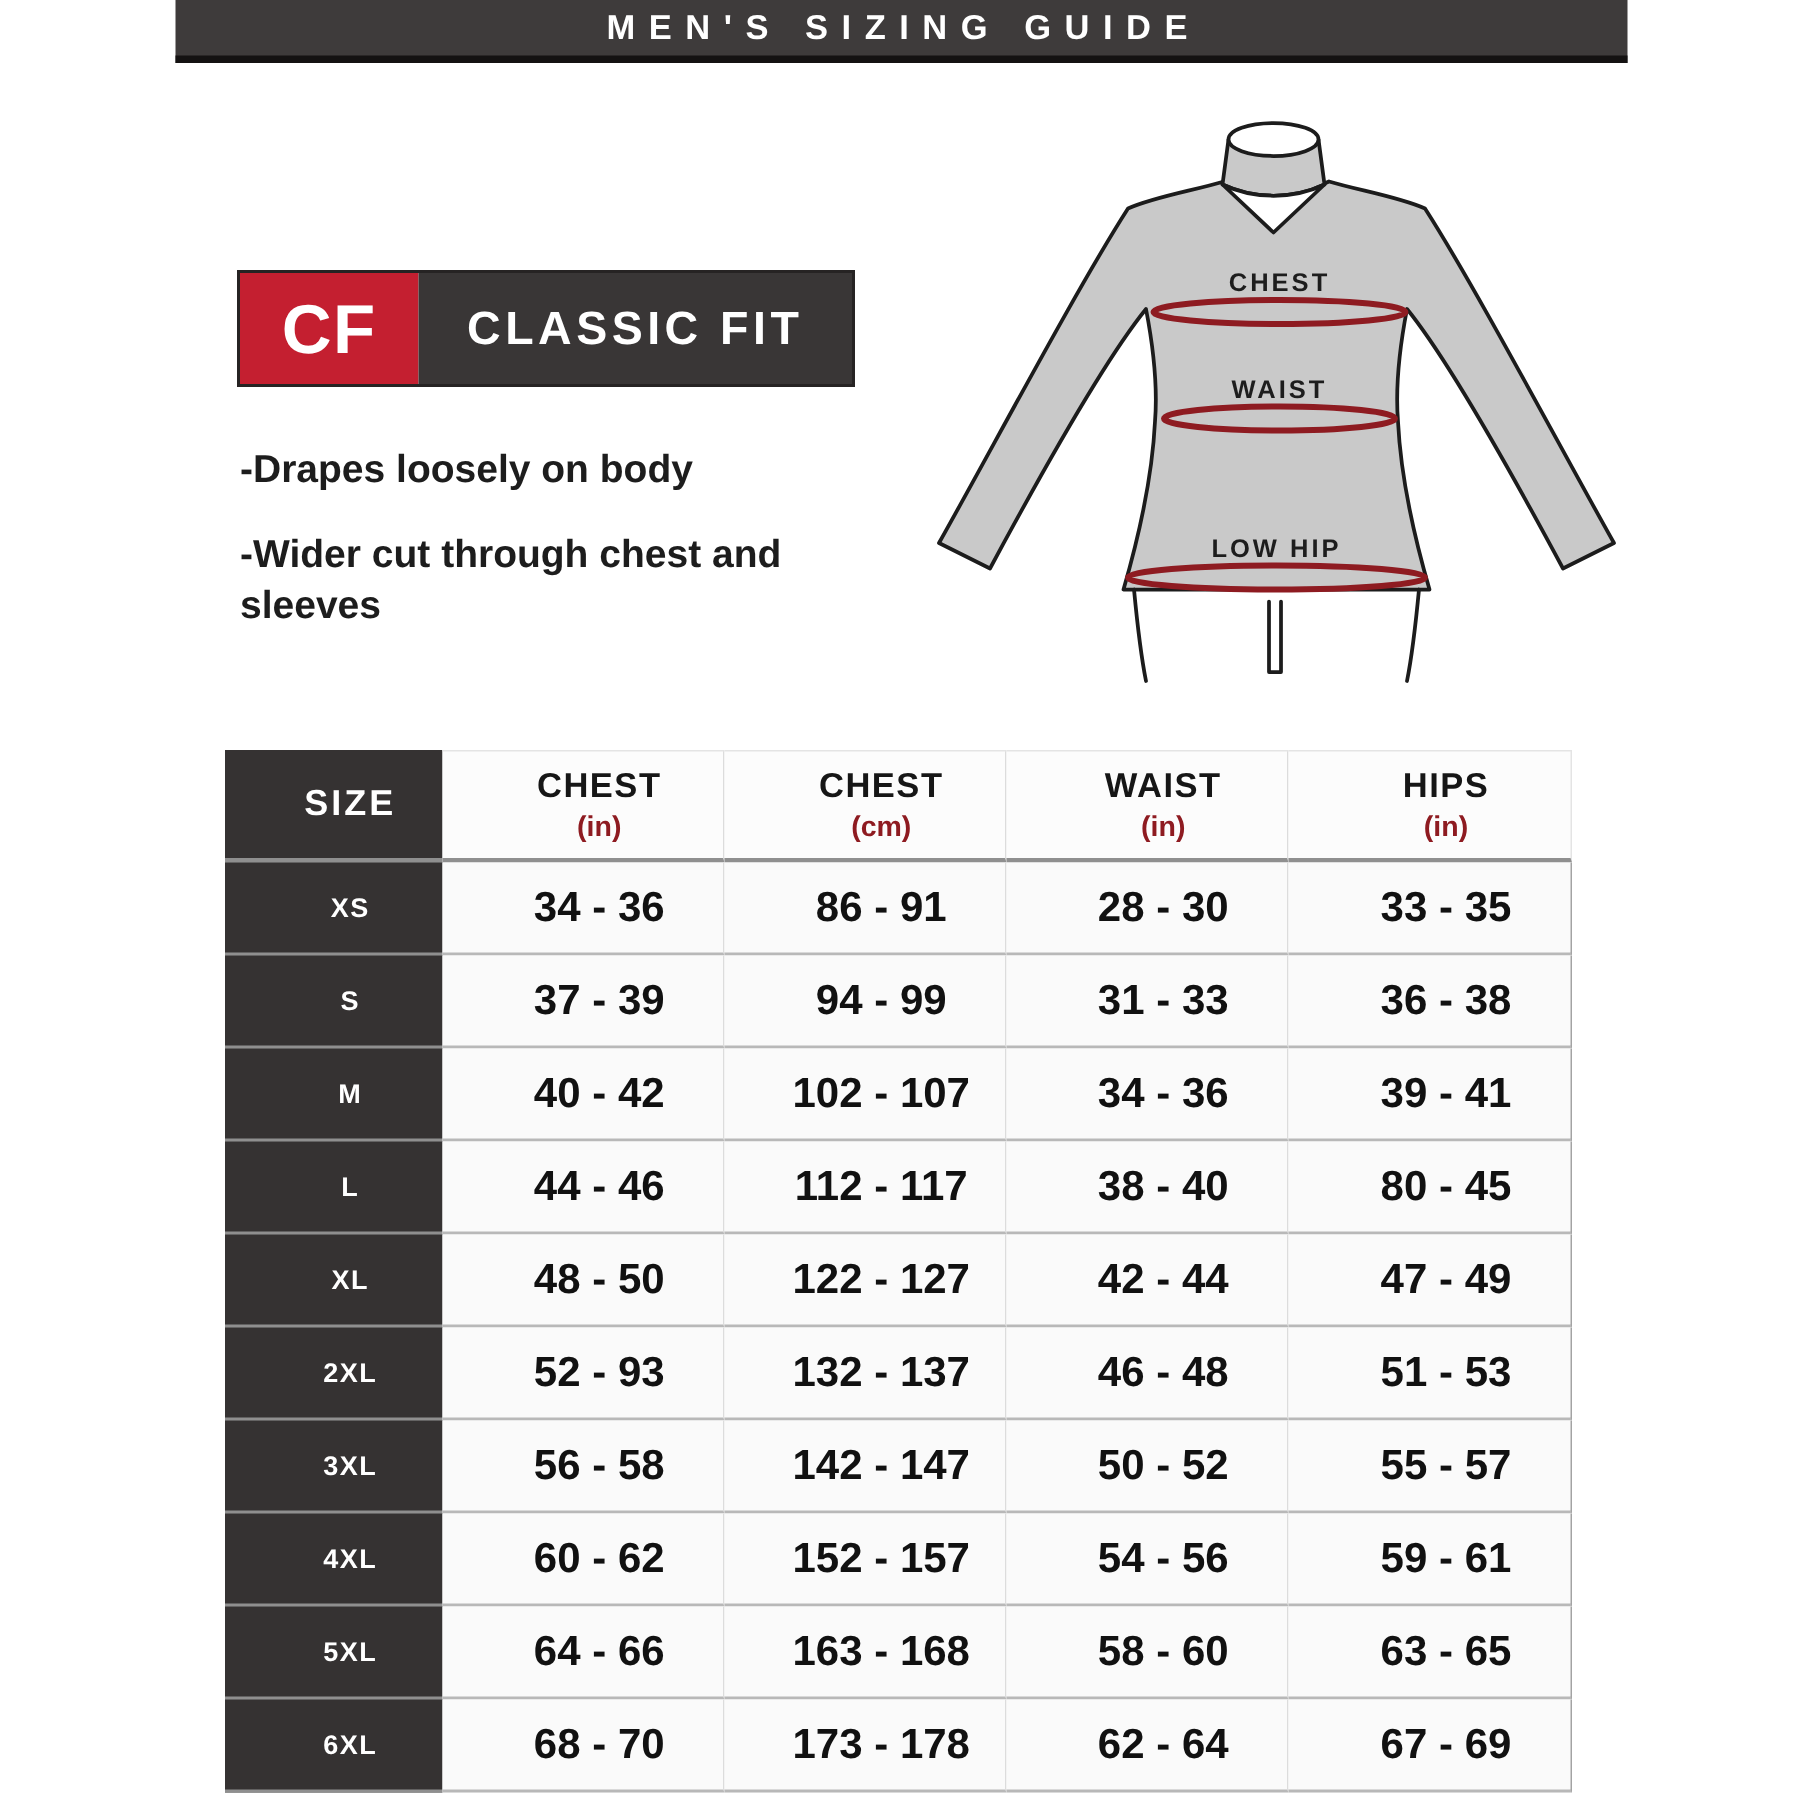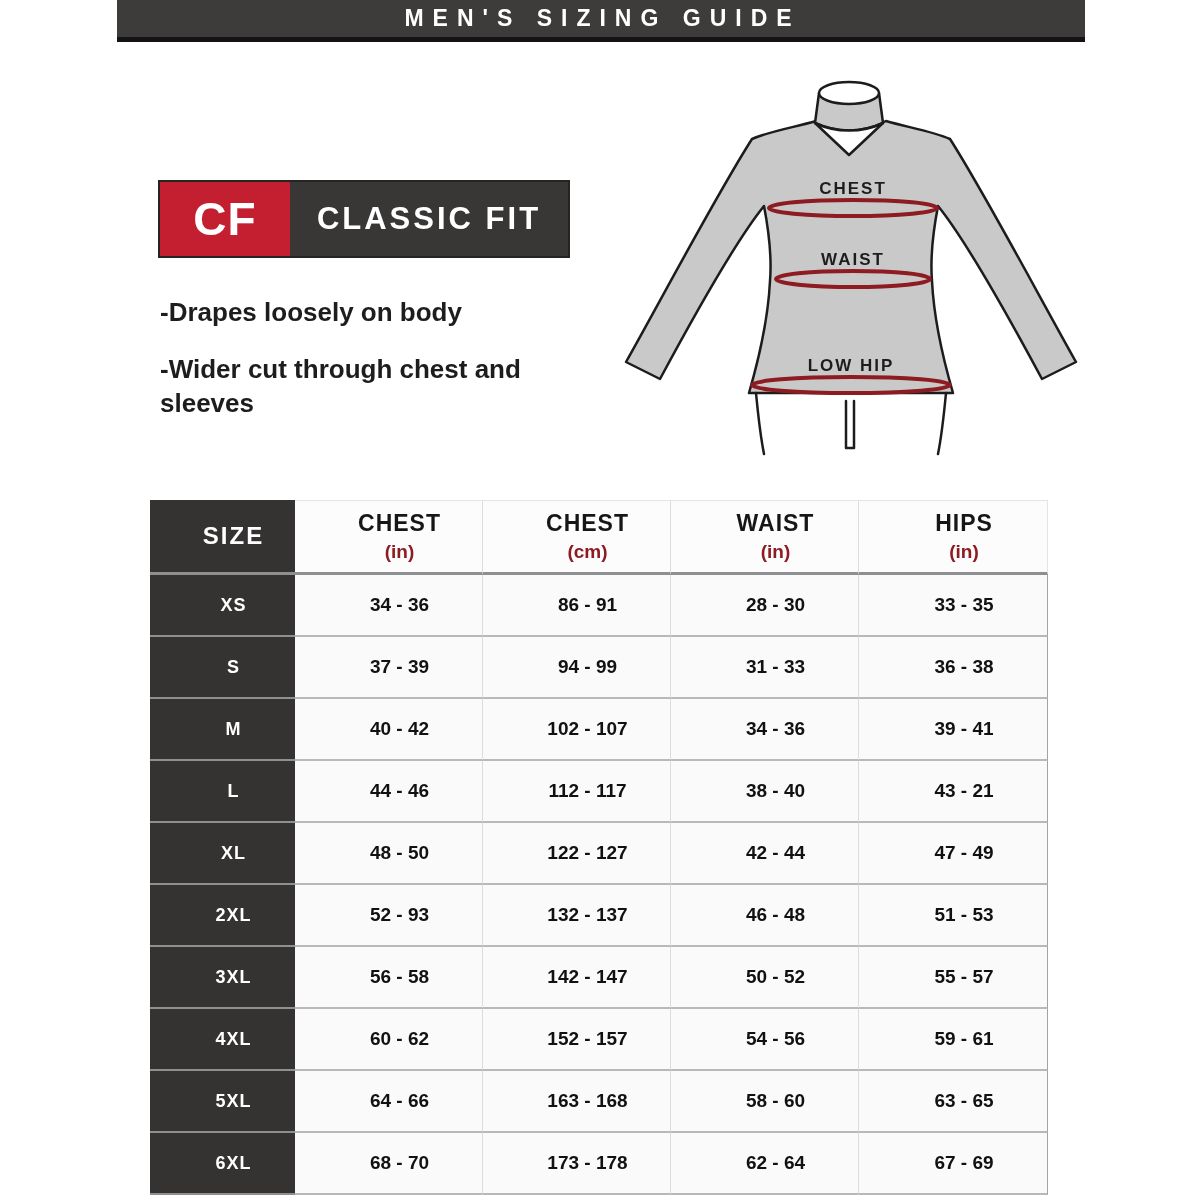--- a/index.html
+++ b/index.html
@@ -29,21 +29,21 @@
     color:#fff;font-weight:bold;font-size:23px;letter-spacing:9px;
     padding-left:3px; 
   }
 
   
   .badge{
     position:absolute;left:158px;top:180px;width:412px;height:78px;
     display:flex;border:2px solid #262323;
   }
   .badge-abbr{
-    width:130px;background:var(--brand-red);color:#fff;
+    width:119px;background:var(--brand-red);color:#fff;
     display:flex;align-items:center;justify-content:center;
     font-size:46px;font-weight:bold;letter-spacing:1px;
   }
   .badge-label{
     flex:1;background:var(--badge-dark);color:#fff;
     display:flex;align-items:center;justify-content:center;
     font-size:31px;font-weight:bold;letter-spacing:3px;
   }
 
   
@@ -79,21 +79,21 @@
   }
   .col-head:last-child{border-right:1px solid #e4e4e4;}
   .col-title{font-size:23px;font-weight:bold;color:#161616;letter-spacing:1px;}
   .col-unit{font-size:19px;font-weight:bold;color:var(--unit-red);margin-top:4px;}
   .size-cell{
     background:var(--table-dark);color:#fff;font-weight:bold;
     font-size:18px;letter-spacing:1px;text-align:center;height:62px;
     border-bottom:2px solid #8f8f8f;
   }
   .val-cell{
-    background:#fafafa;text-align:center;font-size:19px;font-weight:bold;
+    background:#fafafa;text-align:center;font-size:28px;font-weight:bold;
     color:#111;height:62px;
     border-bottom:2px solid #b8b8b8;border-right:1px solid #dcdcdc;
   }
   .val-cell:last-child{border-right:1px solid #a3a3a3;}
 </style>
 </head>
 <body>
 
 <div class="page">
 
@@ -182,21 +182,21 @@
           <td class="val-cell">40 - 42</td>
           <td class="val-cell">102 - 107</td>
           <td class="val-cell">34 - 36</td>
           <td class="val-cell">39 - 41</td>
         </tr>
         <tr>
           <th class="size-cell">L</th>
           <td class="val-cell">44 - 46</td>
           <td class="val-cell">112 - 117</td>
           <td class="val-cell">38 - 40</td>
-          <td class="val-cell">43 - 21</td>
+          <td class="val-cell">80 - 45</td>
         </tr>
         <tr>
           <th class="size-cell">XL</th>
           <td class="val-cell">48 - 50</td>
           <td class="val-cell">122 - 127</td>
           <td class="val-cell">42 - 44</td>
           <td class="val-cell">47 - 49</td>
         </tr>
         <tr>
           <th class="size-cell">2XL</th>

